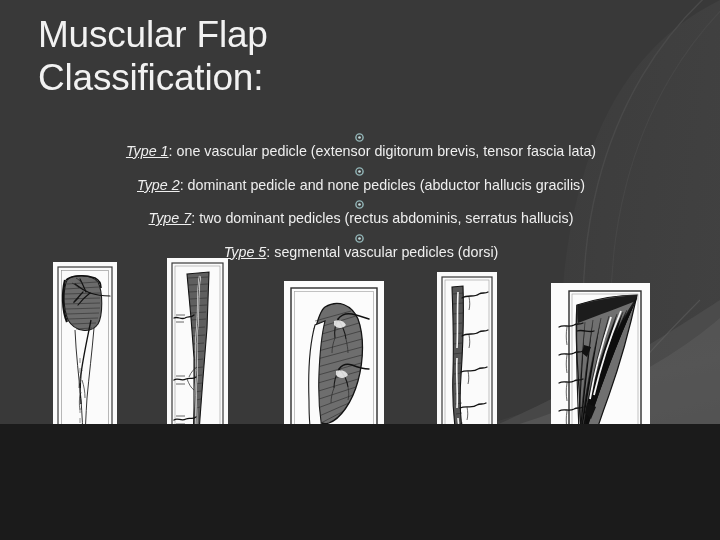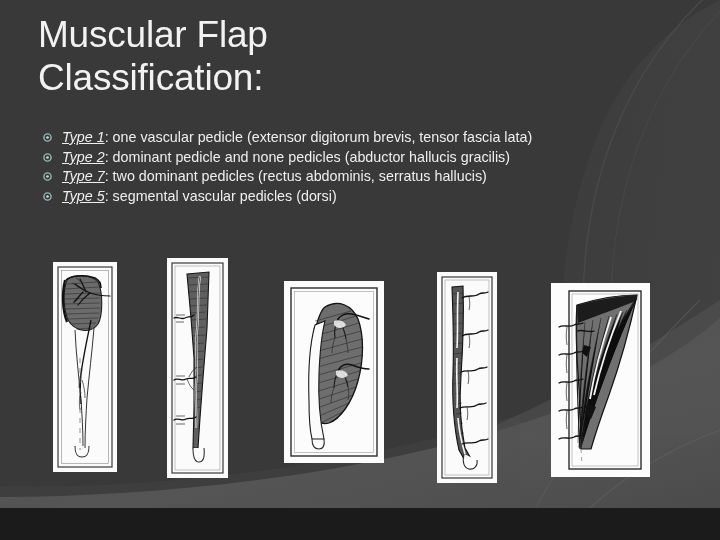--- a/index.html
+++ b/index.html
@@ -1,20 +1,20 @@
 <!DOCTYPE html>
 <html><head>
 <meta charset="utf-8">
 <style>
   html,body{margin:0;padding:0;background:#1b1b1b;}
   body{font-family:"Liberation Sans", sans-serif;}
 
   #slide{
     position:relative;
-    width:720px;height:508px;
+    width:720px;height:424px;
     overflow:hidden;
     background:#701a75;
   }
 
   
   .bg-layer{position:absolute;inset:0;overflow:hidden;pointer-events:none;}
   .bg-svg{position:absolute;top:0;left:0;width:720px;height:540px;display:block;}
 
   
   #title{
@@ -28,22 +28,23 @@
     white-space:pre-line;
   }
 
   
   #bullets{
     position:absolute;
     left:36px; top:128px; width:650px;
   }
   .bullet-row{
     display:flex;
-    align-items:flex-start;
+    align-items:center;
     margin-bottom:1px;
+    flex-direction:column;
   }
   .bullet-marker{
     flex:0 0 auto;
     width:26px;
     text-align:left;
     padding-left:7px;
     color:#8fb2b4;
     font-size:11px;
     line-height:20px;
     box-sizing:border-box;

